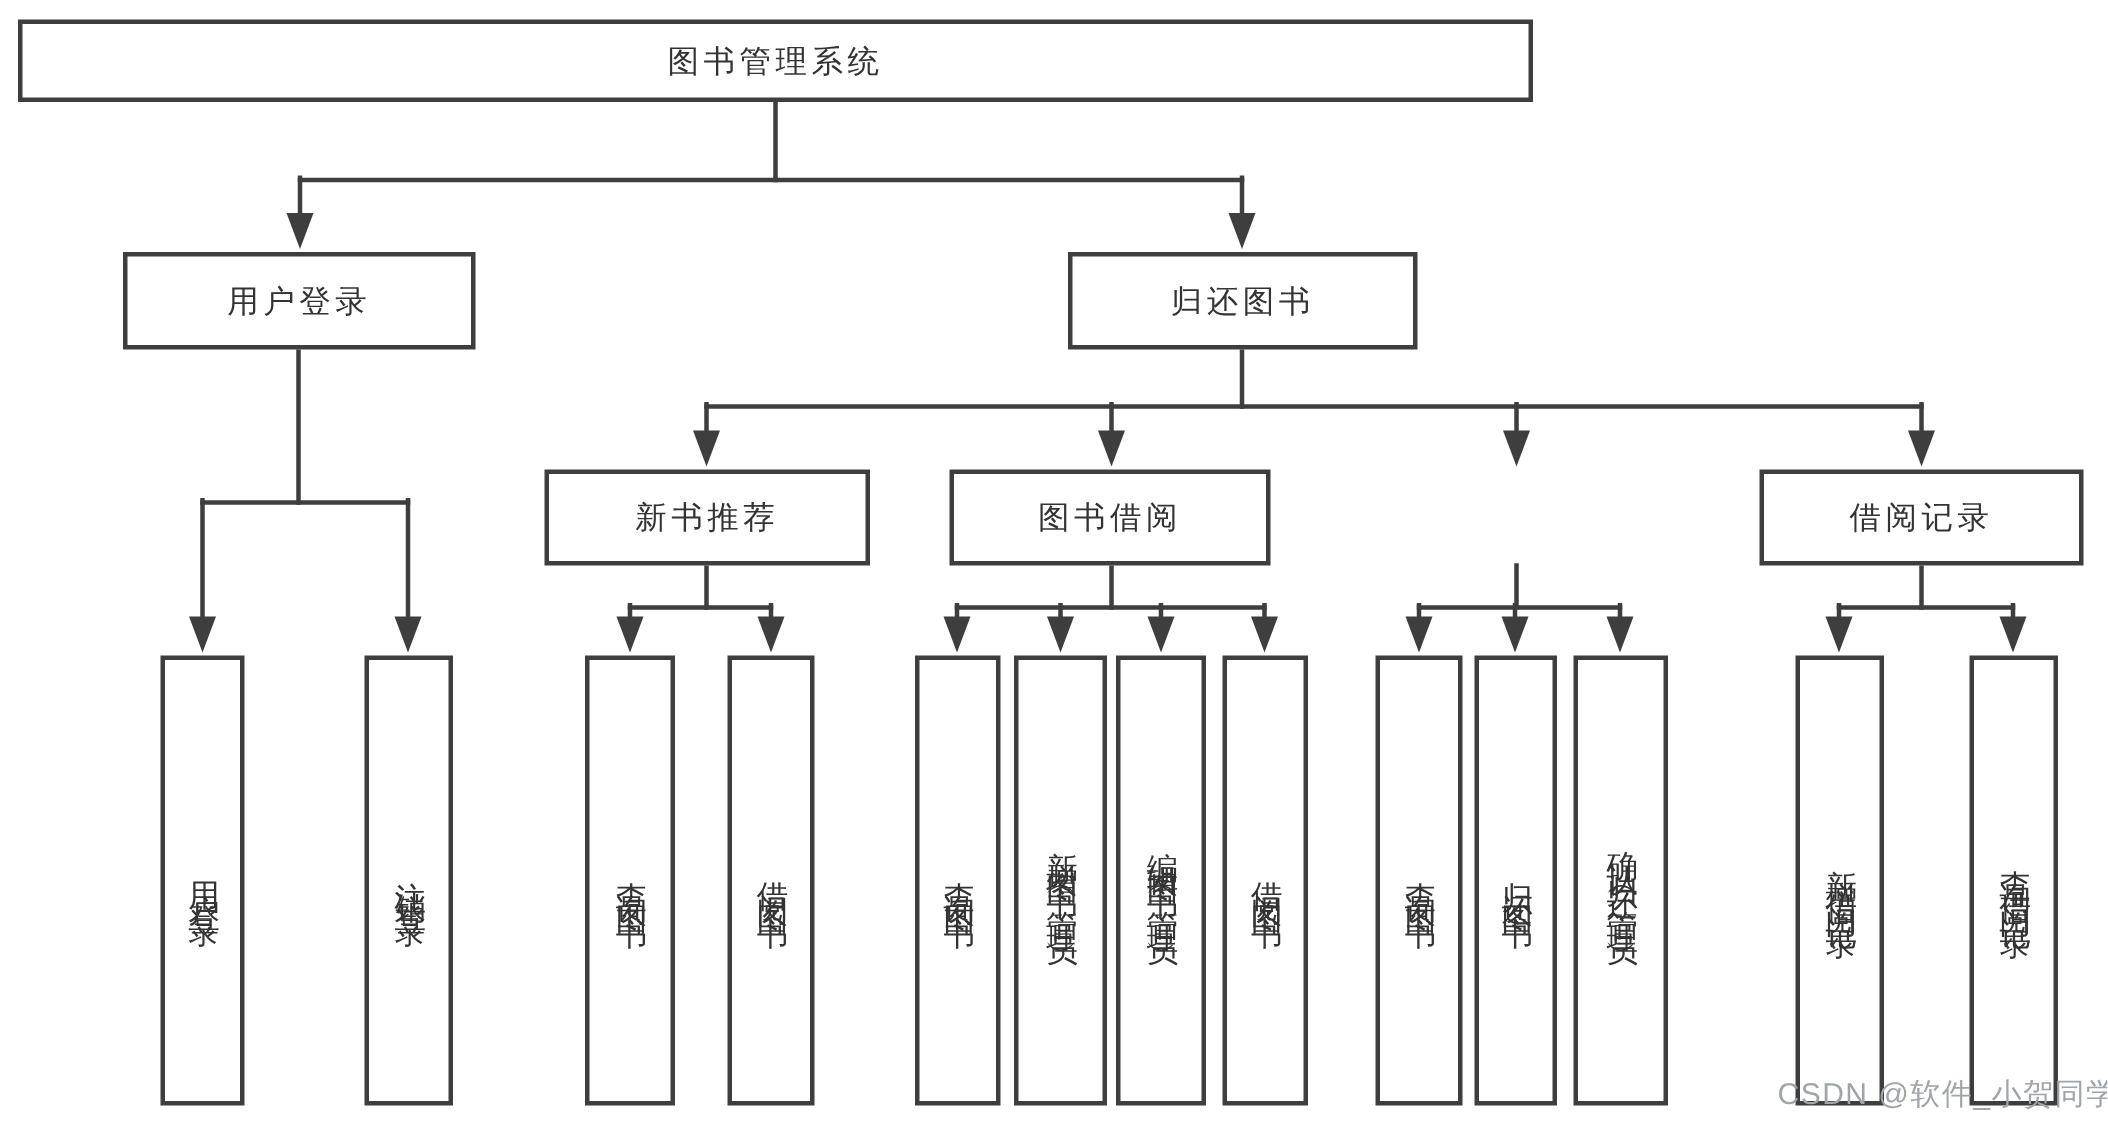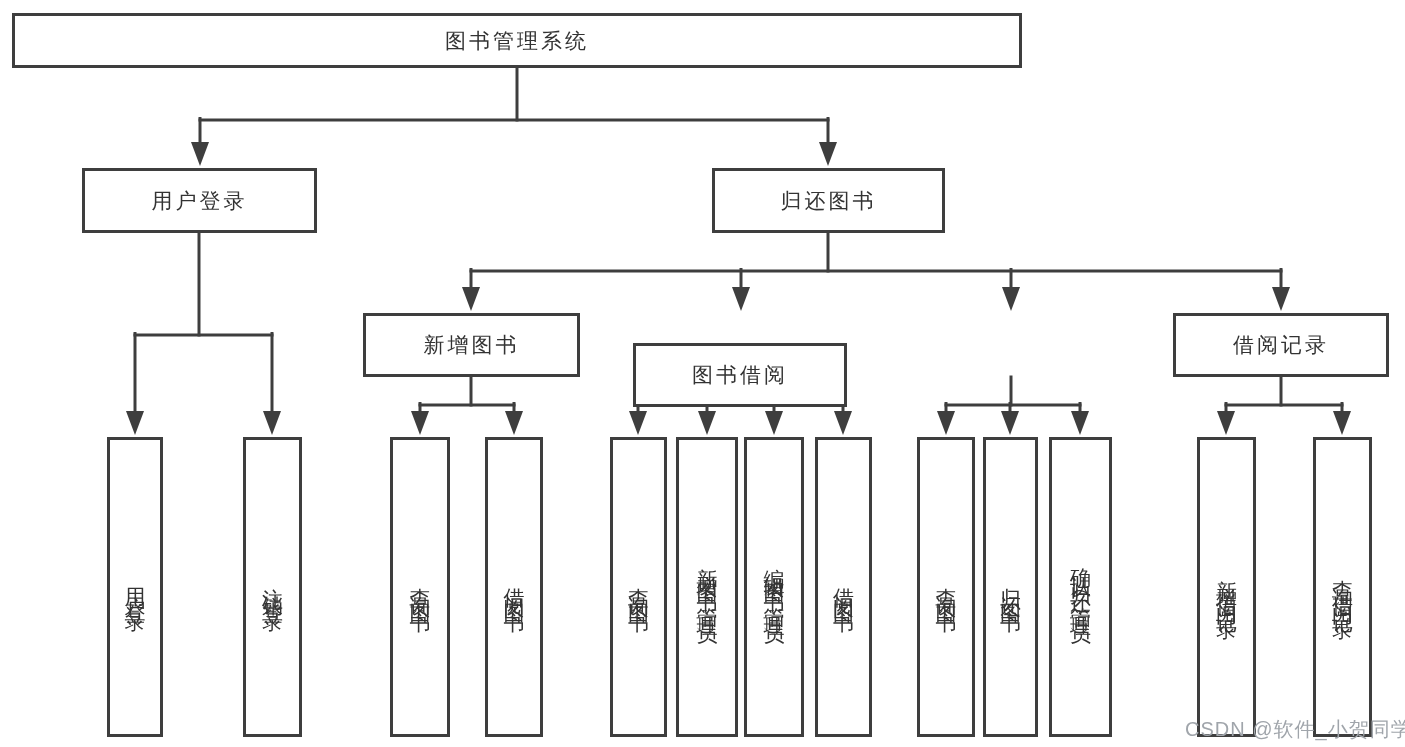--- a/index.html
+++ b/index.html
@@ -127,23 +127,23 @@
   </div>
 
   <div class="node" style="left:82px; top:168px; width:235px; height:65px;">
     <span class="hlabel">用户登录</span>
   </div>
   <div class="node" style="left:712px; top:168px; width:233px; height:65px;">
     <span class="hlabel">归还图书</span>
   </div>
 
   <div class="node" style="left:363px; top:313px; width:217px; height:64px;">
-    <span class="hlabel">新增图书</span>
+    <span class="hlabel">新书推荐</span>
   </div>
-  <div class="node" style="left:633px; top:313px; width:214px; height:64px;margin-top:30px;">
+  <div class="node" style="left:633px; top:313px; width:214px; height:64px;">
     <span class="hlabel">图书借阅</span>
   </div>
   <div class="node" style="left:1173px; top:313px; width:216px; height:64px;">
     <span class="hlabel">借阅记录</span>
   </div>
 
   <div class="node" style="left:107px; top:437px; width:56px; height:300px;">
     <span class="vlabel">用户登录</span>
   </div>
   <div class="node" style="left:243px; top:437px; width:59px; height:300px;">

